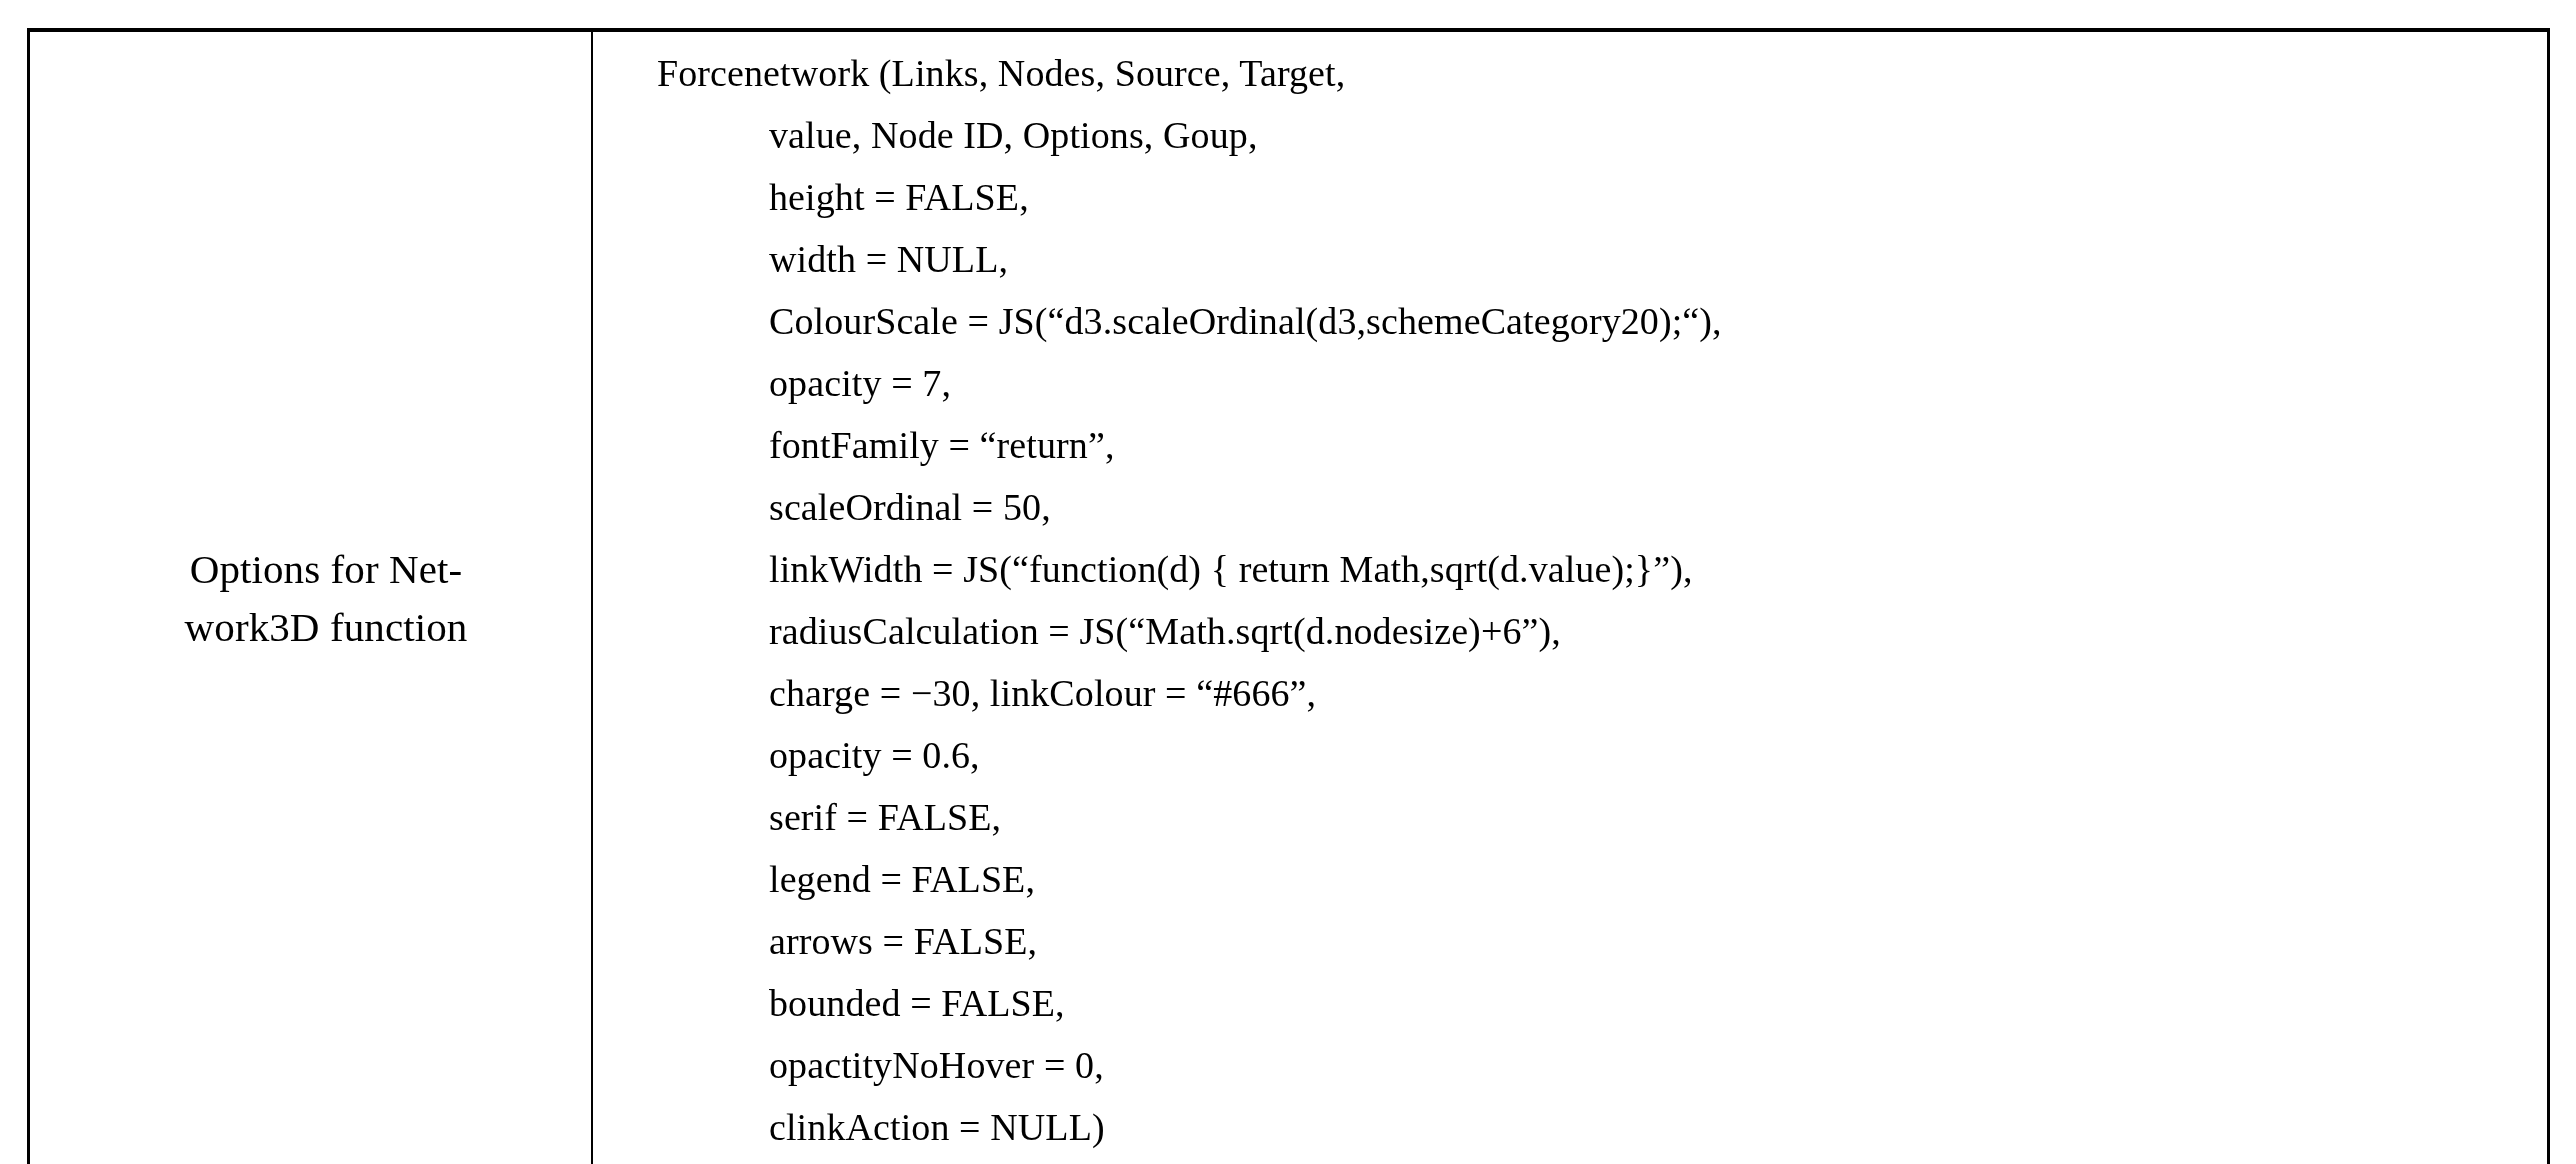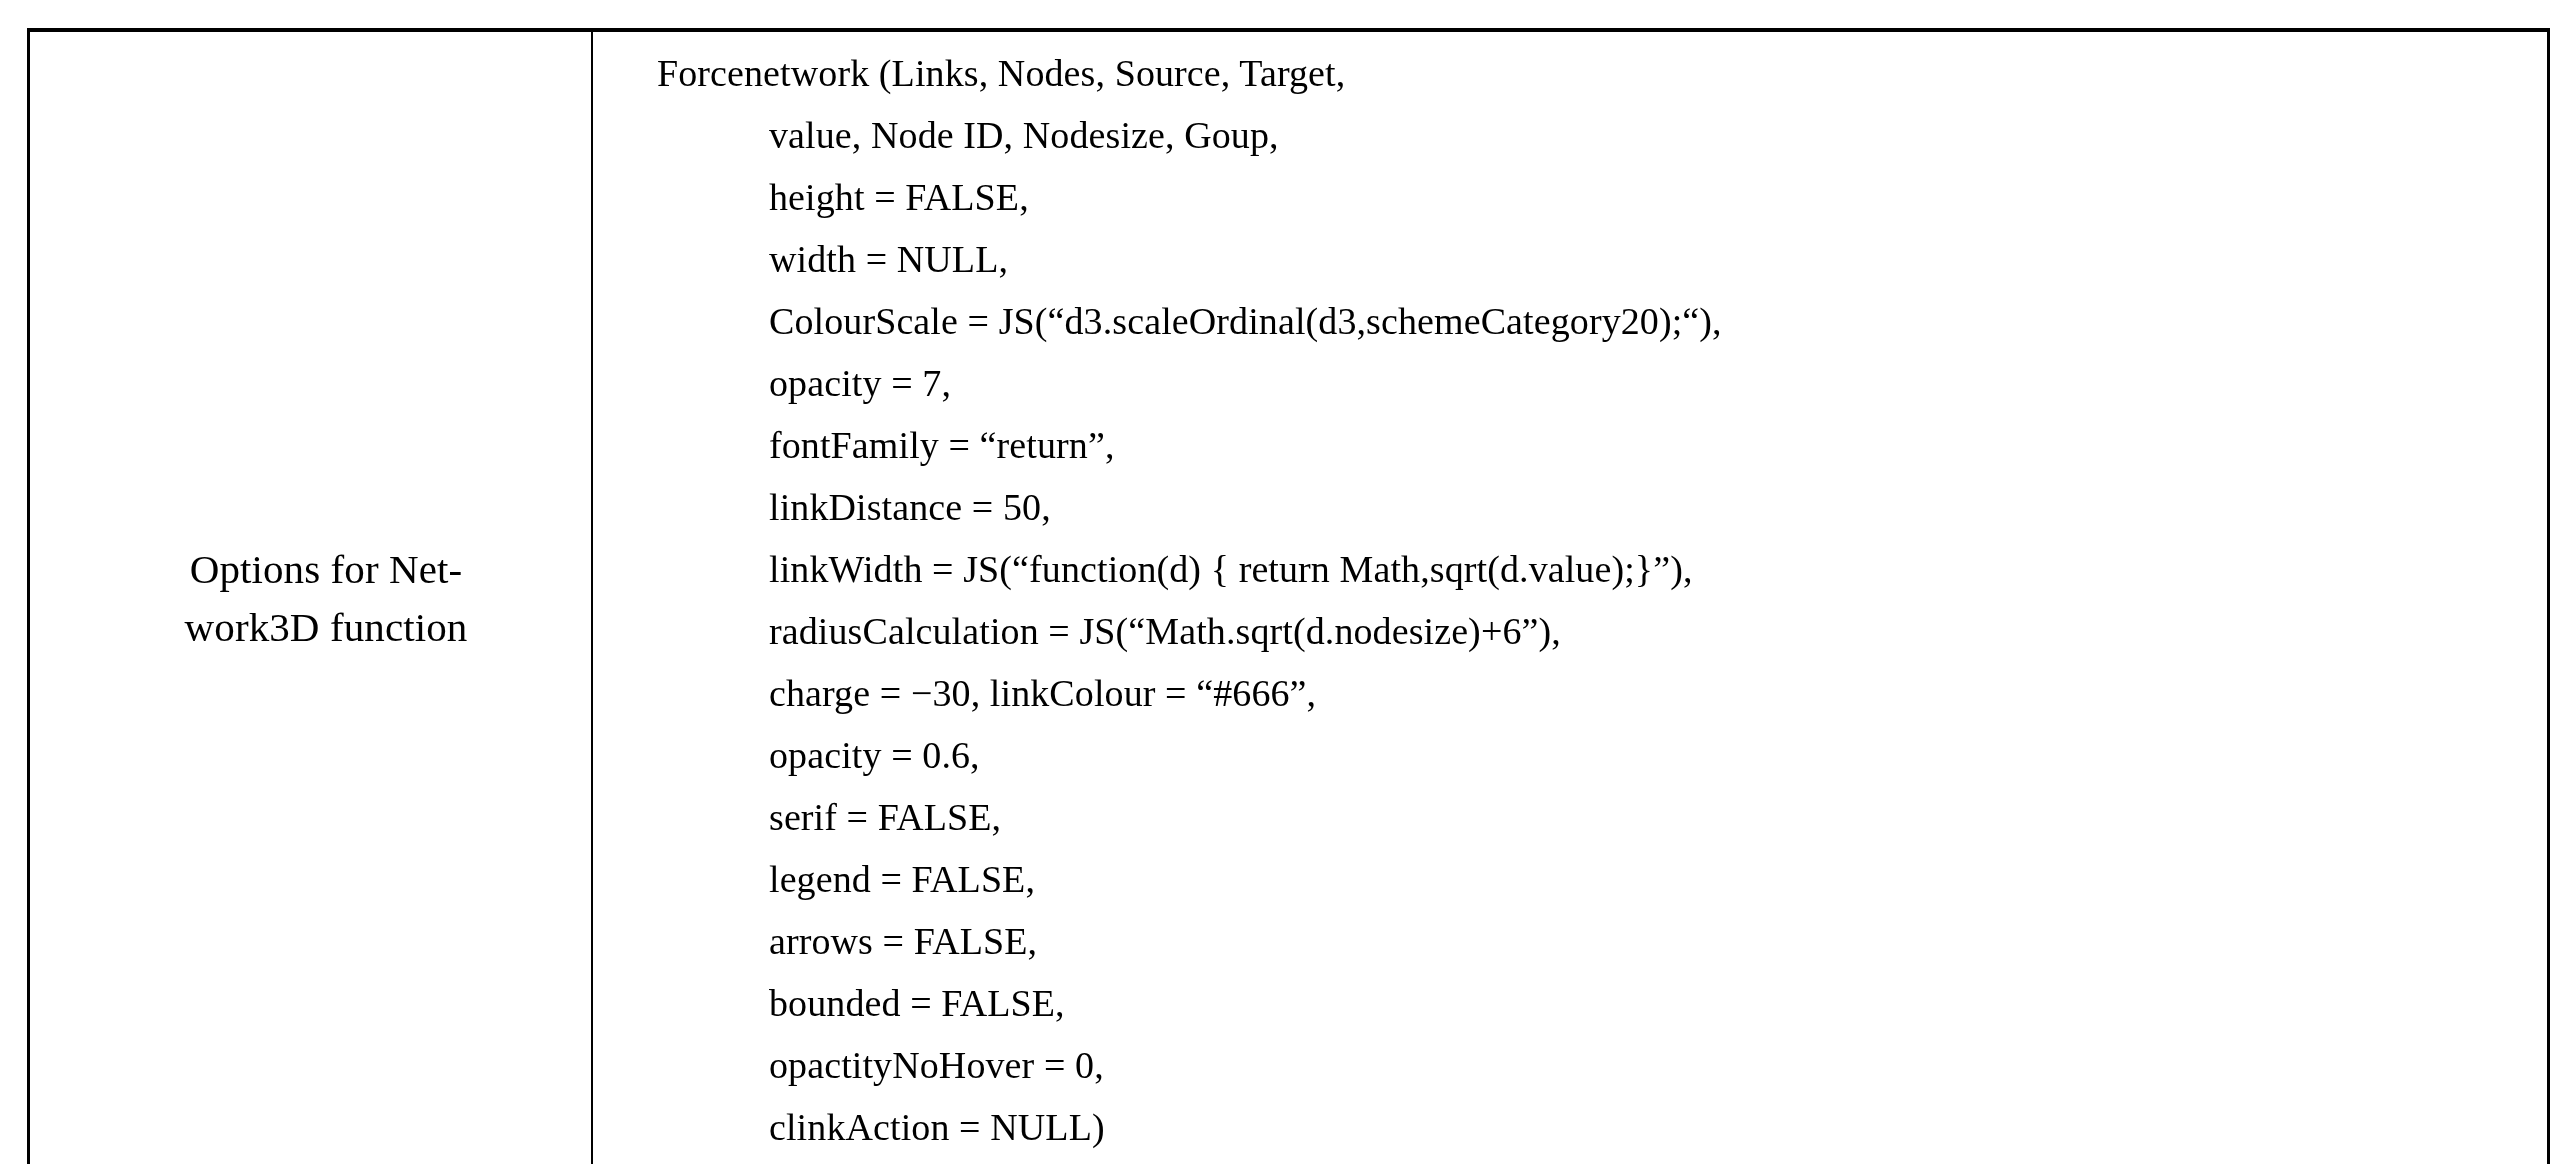--- a/index.html
+++ b/index.html
@@ -106,27 +106,27 @@
         <td class="cell-label">
           <div class="label-text">
             <span class="lbl-line">Options for Net-</span>
             <span class="lbl-line">work3D function</span>
           </div>
         </td>
 
         <td class="cell-code">
           <div class="code-block">
             <span class="code-line">Forcenetwork (Links, Nodes, Source, Target,</span>
-            <span class="code-line indent">value, Node ID, Nodesize, Goup,</span>
+            <span class="code-line indent">value, Node ID, Options, Goup,</span>
             <span class="code-line indent">height = FALSE,</span>
             <span class="code-line indent">width = NULL,</span>
             <span class="code-line indent">ColourScale = JS(“d3.scaleOrdinal(d3,schemeCategory20);“),</span>
             <span class="code-line indent">opacity = 7,</span>
             <span class="code-line indent">fontFamily = “return”,</span>
-            <span class="code-line indent">linkDistance = 50,</span>
+            <span class="code-line indent">scaleOrdinal = 50,</span>
             <span class="code-line indent">linkWidth = JS(“function(d) { return Math,sqrt(d.value);}”),</span>
             <span class="code-line indent">radiusCalculation = JS(“Math.sqrt(d.nodesize)+6”),</span>
             <span class="code-line indent">charge = −30, linkColour = “#666”,</span>
             <span class="code-line indent">opacity = 0.6,</span>
             <span class="code-line indent">serif = FALSE,</span>
             <span class="code-line indent">legend = FALSE,</span>
             <span class="code-line indent">arrows = FALSE,</span>
             <span class="code-line indent">bounded = FALSE,</span>
             <span class="code-line indent">opactityNoHover = 0,</span>
             <span class="code-line indent">clinkAction = NULL)</span>

